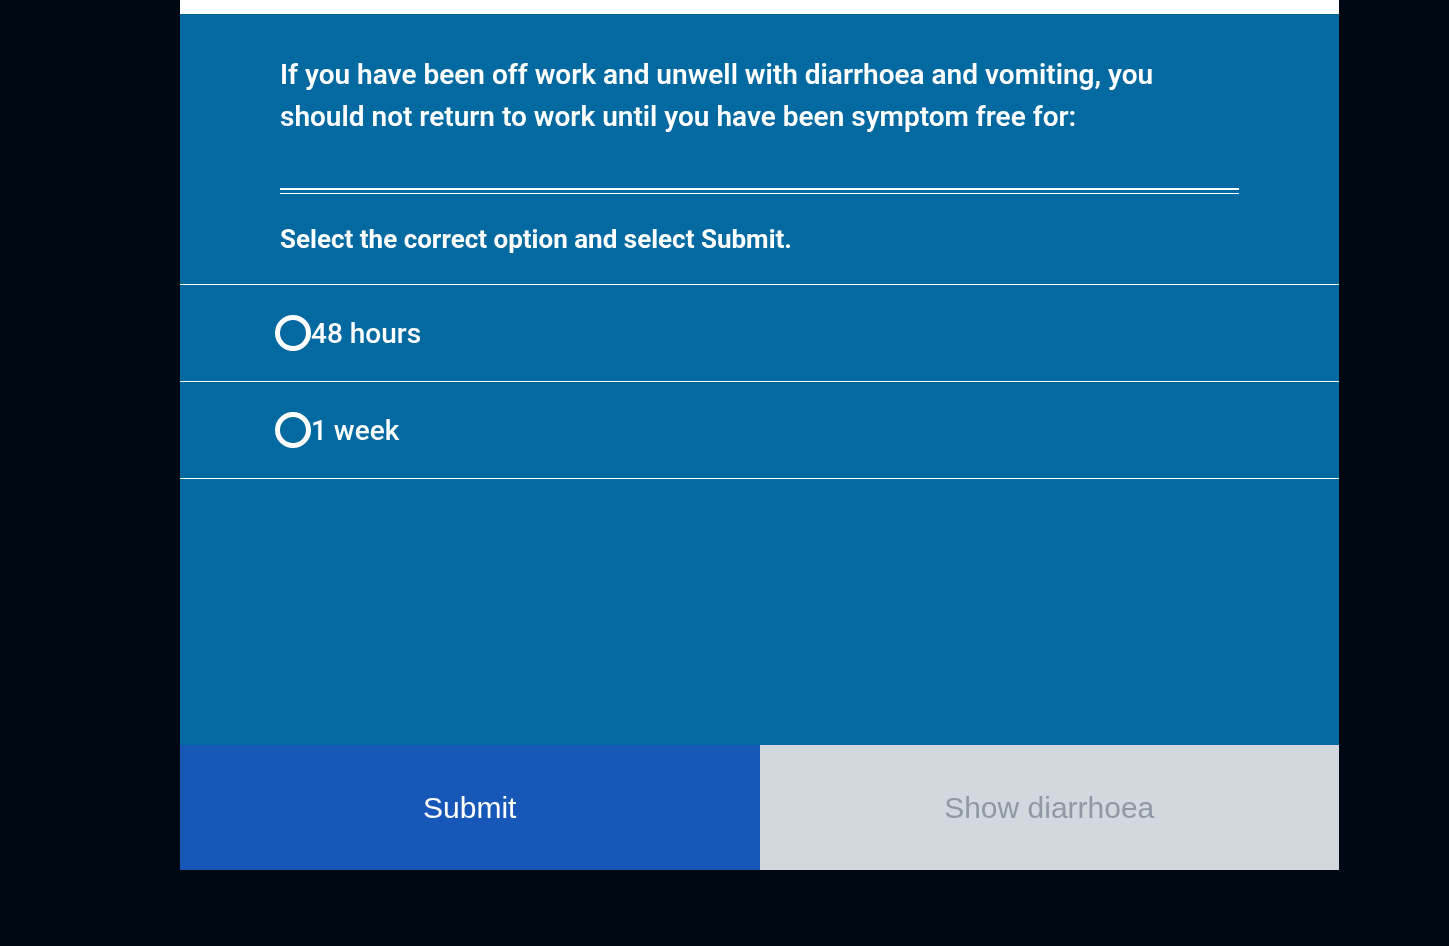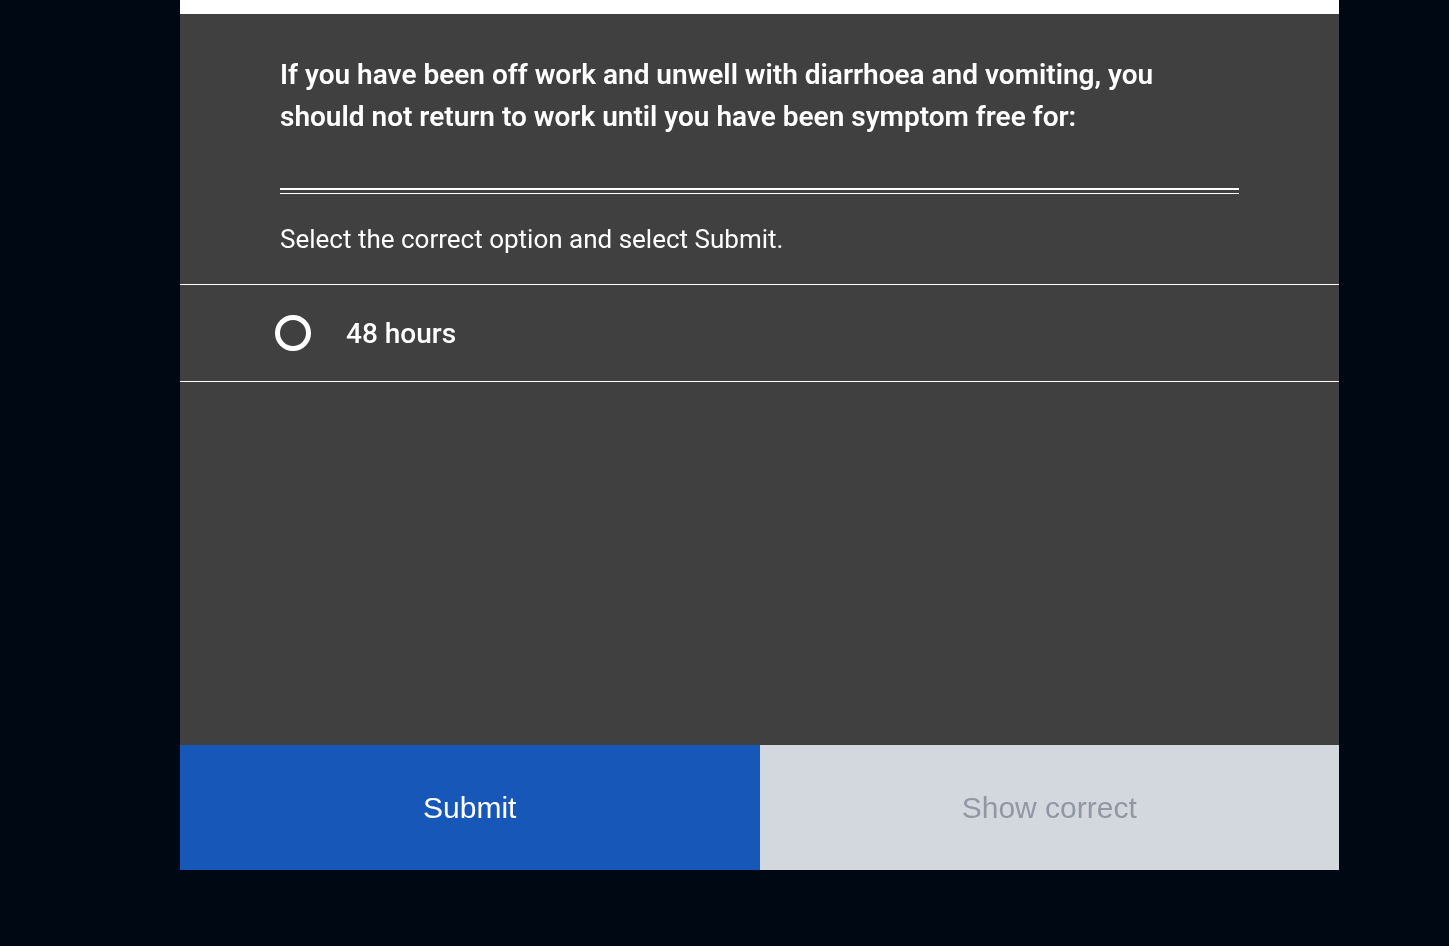--- a/index.html
+++ b/index.html
@@ -15,21 +15,21 @@
       display: flex;
       justify-content: center;
       align-items: flex-start;
       overflow: hidden;
     }
     .screen {
       width: 1160px;
       margin-left: 180px;
       margin-right: 110px;
       margin-top: 0;
-      background: #404040;
+      background: #0369a1;
       height: 870px;
       display: flex;
       flex-direction: column;
     }
     .top-white-bar {
       height: 14px;
       background: #ffffff;
     }
     .question-area {
       padding: 40px 100px 30px 100px;
@@ -43,33 +43,32 @@
     }
     .divider-double {
       margin: 50px 0 30px 0;
       border-top: 2px solid #ffffff;
       border-bottom: 1px solid #ffffff;
       height: 6px;
     }
     .instruction-text {
       color: #ffffff;
       font-size: 26px;
-      font-weight: 400;
+      font-weight: 700;
     }
     .options-list {
       flex: 1;
       display: flex;
       flex-direction: column;
     }
     .option-row {
       border-top: 1px solid #ffffff;
       padding: 30px 0 30px 95px;
       display: flex;
       align-items: center;
-      gap: 35px;
       cursor: pointer;
     }
     .option-row:last-child {
       border-bottom: 1px solid #ffffff;
     }
     .radio-circle {
       width: 36px;
       height: 36px;
       border: 5px solid #ffffff;
       border-radius: 50%;
@@ -114,19 +113,23 @@
     <div class="question-text">If you have been off work and unwell with diarrhoea and vomiting, you should not return to work until you have been symptom free for:</div>
     <div class="divider-double"></div>
     <div class="instruction-text">Select the correct option and select Submit.</div>
   </div>
 
   <div class="options-list">
     <div class="option-row">
       <span class="radio-circle"></span>
       <span class="option-label">48 hours</span>
     </div>
+    <div class="option-row">
+      <span class="radio-circle"></span>
+      <span class="option-label">1 week</span>
+    </div>
   </div>
 
   <div class="button-bar">
     <button class="btn btn-submit">Submit</button>
-    <button class="btn btn-feedback">Show correct</button>
+    <button class="btn btn-feedback">Show diarrhoea</button>
   </div>
 </div>
 
 </body></html>

